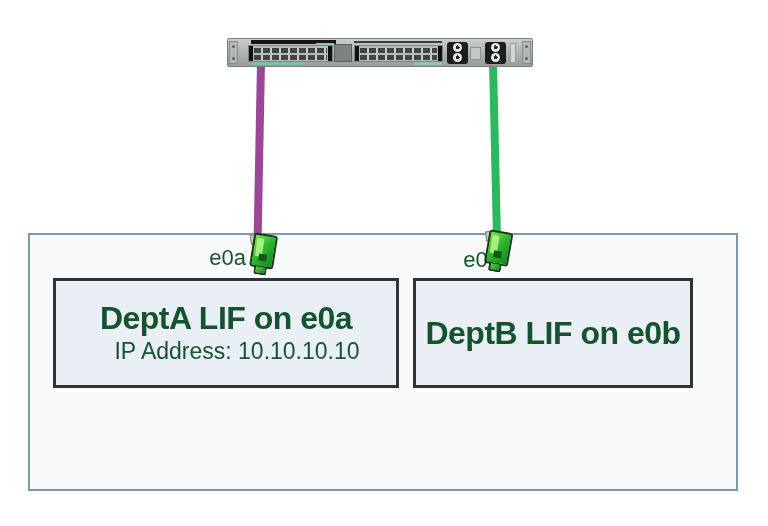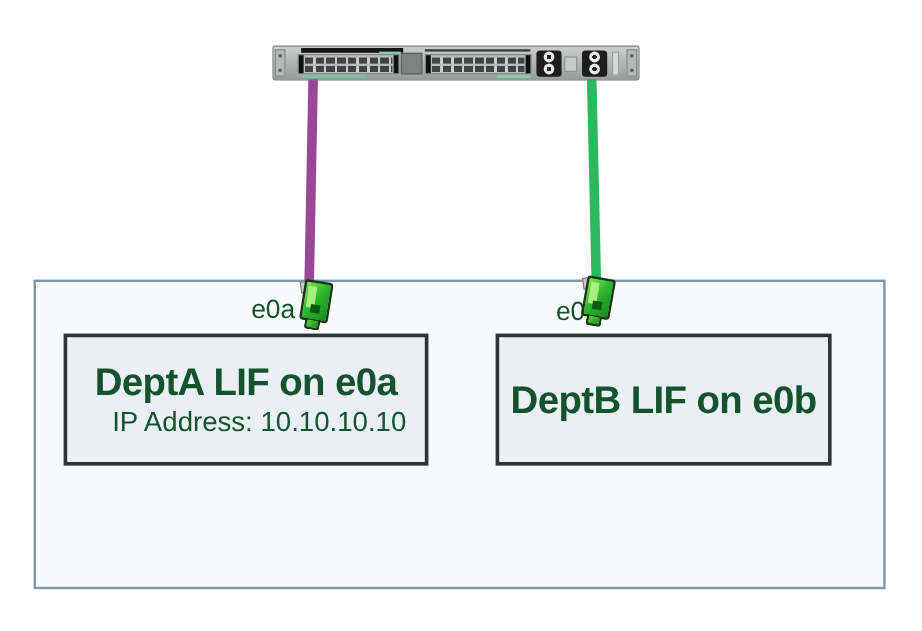--- a/index.html
+++ b/index.html
@@ -68,21 +68,21 @@
   .portlabel{position:absolute;z-index:4;font-size:22px;width:60px;}
   .portlabel.a{left:186px;top:245px;text-align:right;}
   .portlabel.b{left:440px;top:247px;text-align:right;}
 
   .lifbox{
     position:absolute;top:278px;height:110px;z-index:2;
     background:#e9eff5;border:3px solid #2e3336;box-sizing:border-box;
     display:flex;flex-direction:column;align-items:center;justify-content:center;
     text-align:center;
   }
-  .lifbox.a{left:53px;width:304px;}
+  .lifbox.a{left:53px;width:346px;}
   .lifbox.b{left:413px;width:280px;}
   .liftitle{font-size:32px;font-weight:bold;line-height:1.15;letter-spacing:-.5px;}
   .lifip{font-size:23px;line-height:1.25;margin-left:22px;}
 
   .ctitle{
     position:absolute;left:28px;top:414px;width:710px;z-index:2;
     text-align:center;font-size:35px;font-weight:bold;
   }
 </style>
 </head>

